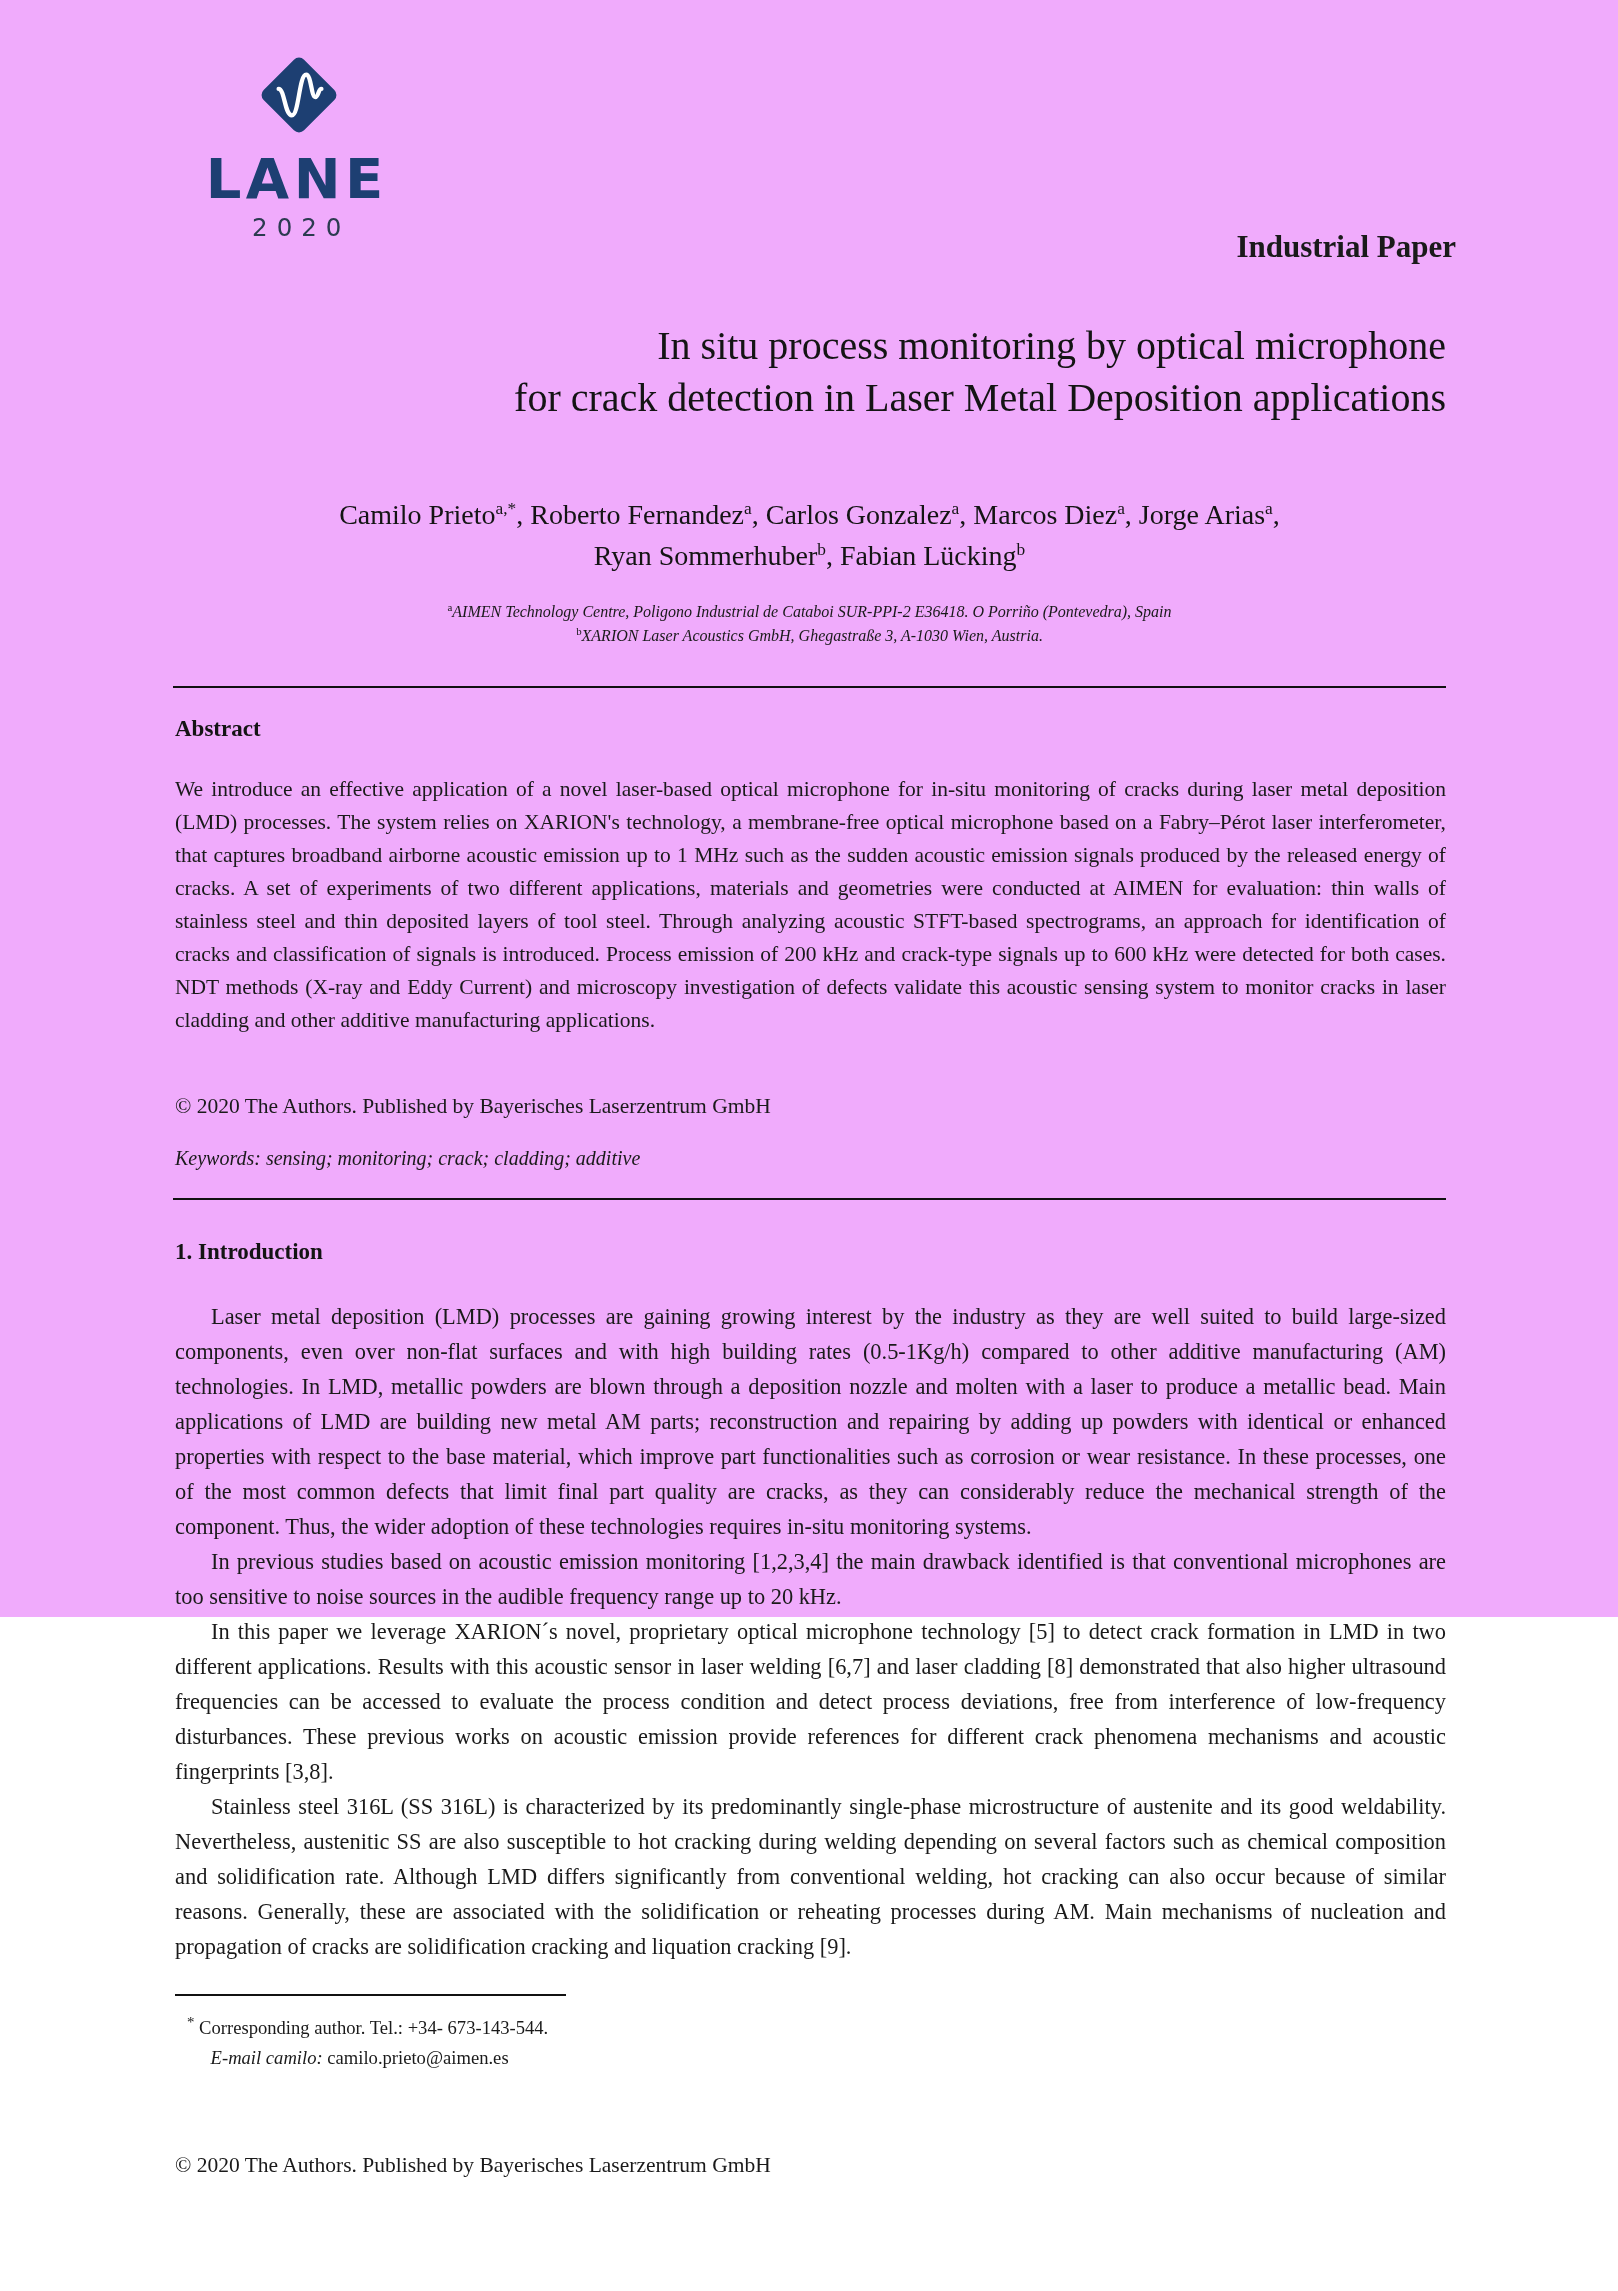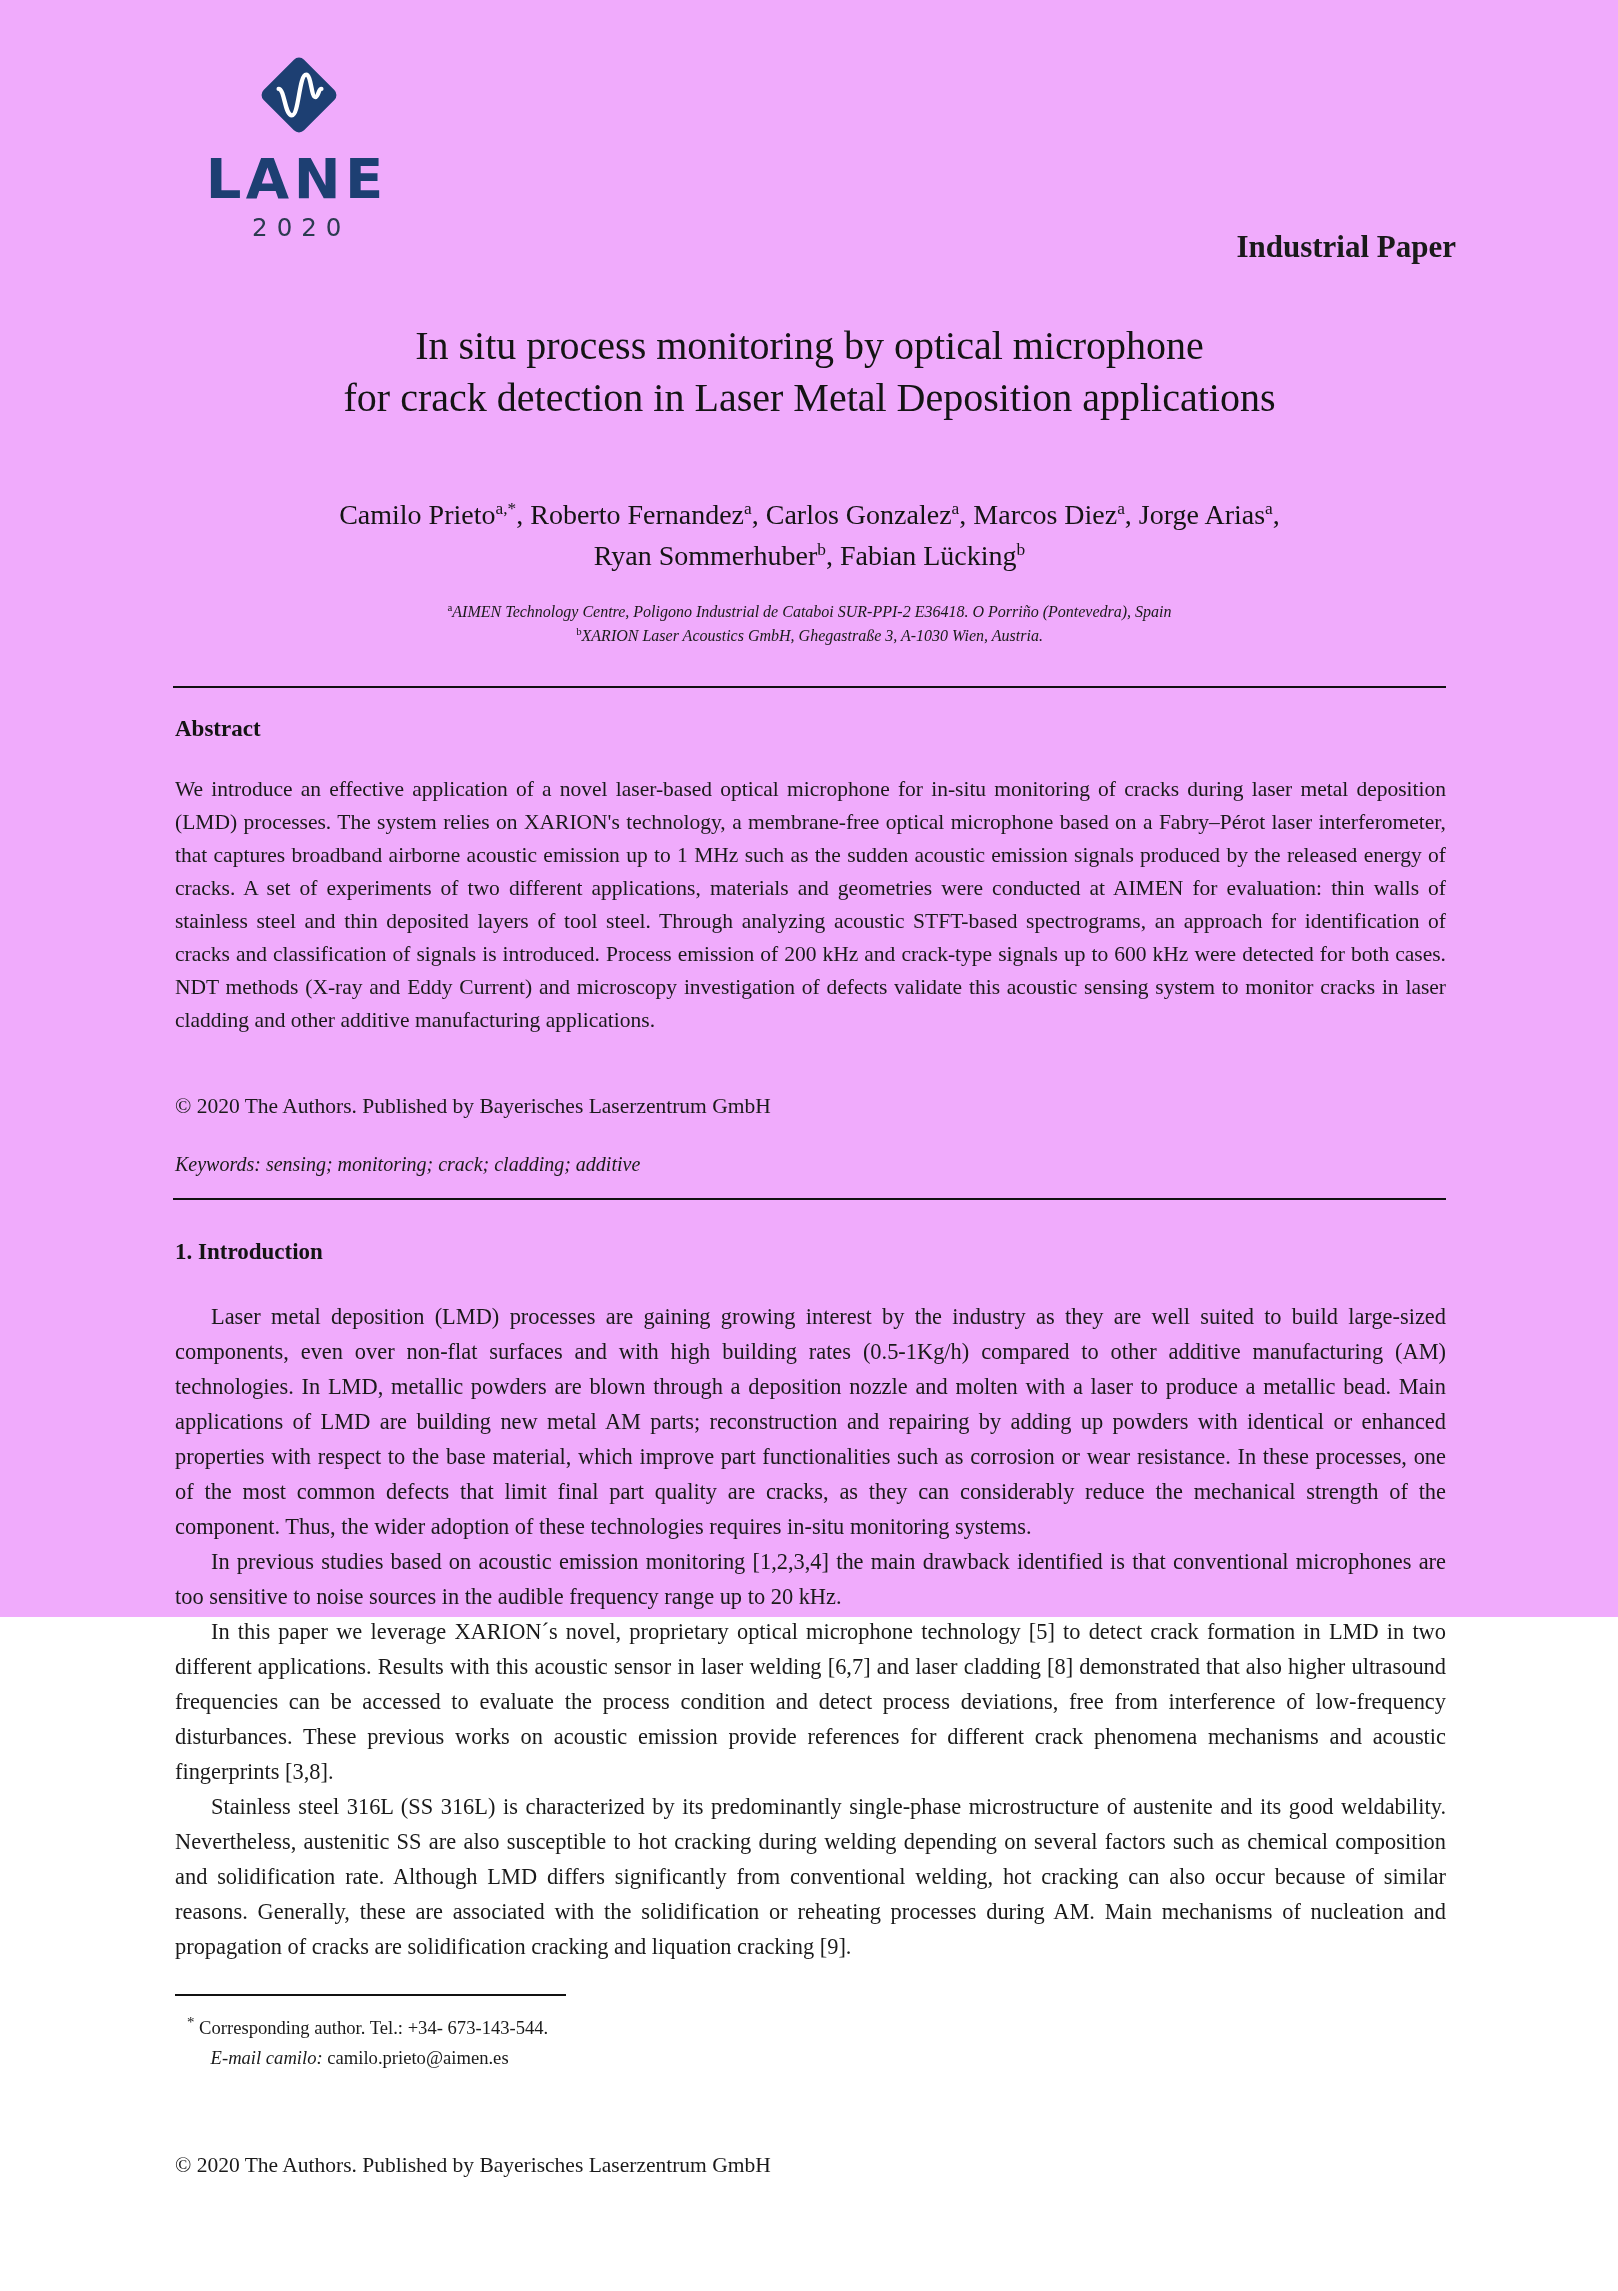--- a/index.html
+++ b/index.html
@@ -86,21 +86,21 @@
     font-weight: 700;
     color: #1a1a1a;
   }
 
   
   .title {
     position: absolute;
     left: 173px;
     top: 320px;
     width: 1273px;
-    text-align: center;
+    text-align: right;
     font-size: 40px;
     line-height: 1.30;
     color: #141414;
     font-weight: 400;
   }
   .title-line { display: block; }
 
   
   .authors {
     position: absolute;
@@ -181,21 +181,20 @@
   }
   .abstract-keywords {
     position: absolute;
     left: 175px;
     top: 1143px;
     width: 1271px;
     font-size: 20px;
     font-style: italic;
     line-height: 1.5;
     color: #1a1a1a;
-    margin-top: 6px;
   }
 
   
   .section-heading {
     position: absolute;
     left: 175px;
     top: 1239px;
     font-size: 23px;
     font-weight: 700;
     color: #141414;

